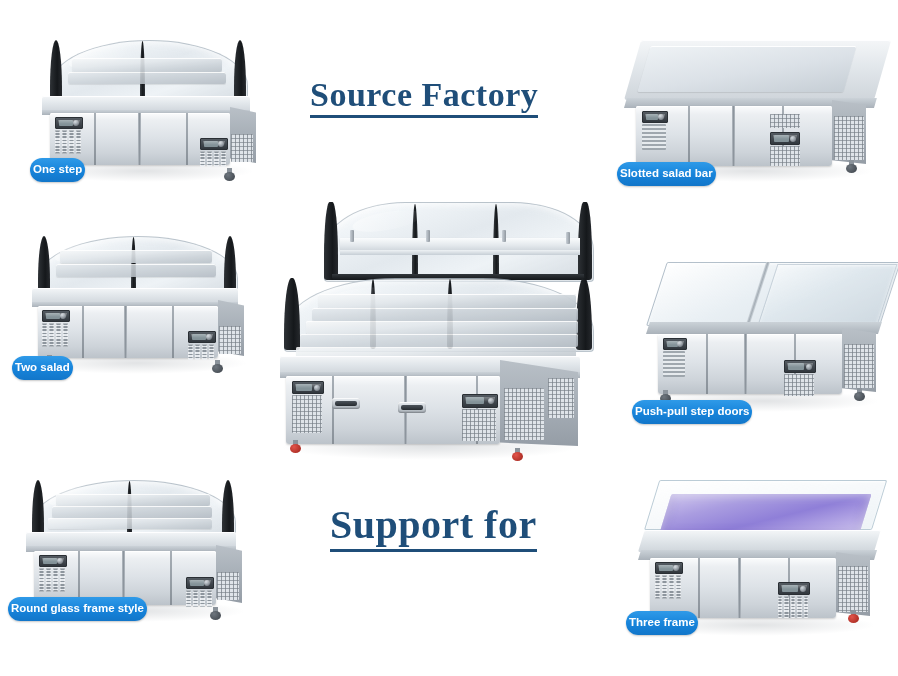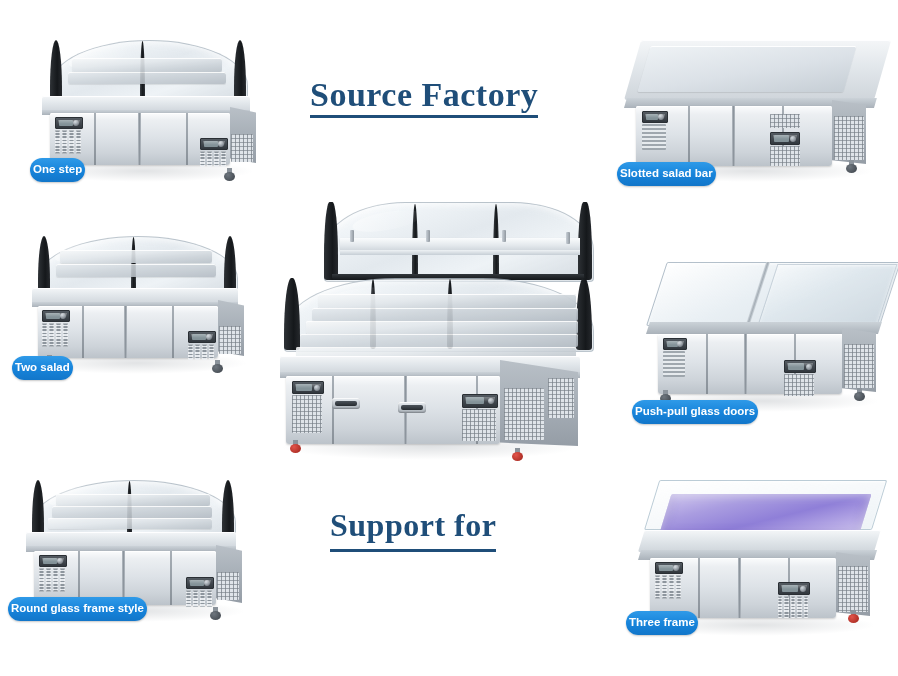--- a/index.html
+++ b/index.html
@@ -21,21 +21,21 @@
     text-align:left;
     letter-spacing:.5px;
     white-space:nowrap;
   }
   .heading .ul{
     display:inline-block;
     border-bottom:3px solid #1f4e79;
     padding-bottom:1px;
   }
   #hd-source{left:310px;top:76px;width:300px;font-size:34px;}
-  #hd-support{left:330px;top:502px;width:240px;font-size:32px;line-height:46px;}
+  #hd-support{left:330px;top:502px;width:240px;font-size:40px;line-height:46px;}
 
   
   .badge{
     position:absolute;
     background:linear-gradient(180deg,#2f9ae8 0%,#1683da 55%,#1276c9 100%);
     color:#fff;
     font-size:11.5px;
     font-weight:bold;
     border-radius:14px;
     padding:5px 3px 6px;
@@ -498,21 +498,21 @@
         <div class="seg"></div>
           <div class="knb"></div>
       </div>
       <div class="vent-grid" style="left:146px;top:116px;width:30px;height:22px;"></div>
       <div class="vent-grid" style="left:206px;top:86px;width:30px;height:44px;"></div>
 
       <div class="caster" style="left:22px;top:132px;"></div>
       <div class="caster" style="left:216px;top:130px;"></div>
     </div>
   </div>
-  <div class="badge" style="left:632px;top:400px;">Push-pull glass doors</div>
+  <div class="badge" style="left:632px;top:400px;">Push-pull step doors</div>
 
   <div class="product" style="left:16px;top:474px;width:238px;height:148px;">
     <div class="unit">
       <div class="shadow" style="left:6px;top:126px;width:224px;height:22px;"></div>
 
       <div class="canopy" style="left:16px;top:6px;width:202px;height:58px;">
         <div class="glass"></div>
         <div class="frame-l"></div>
         <div class="frame-r"></div>
         <div class="mull" style="left:47%;"></div>

